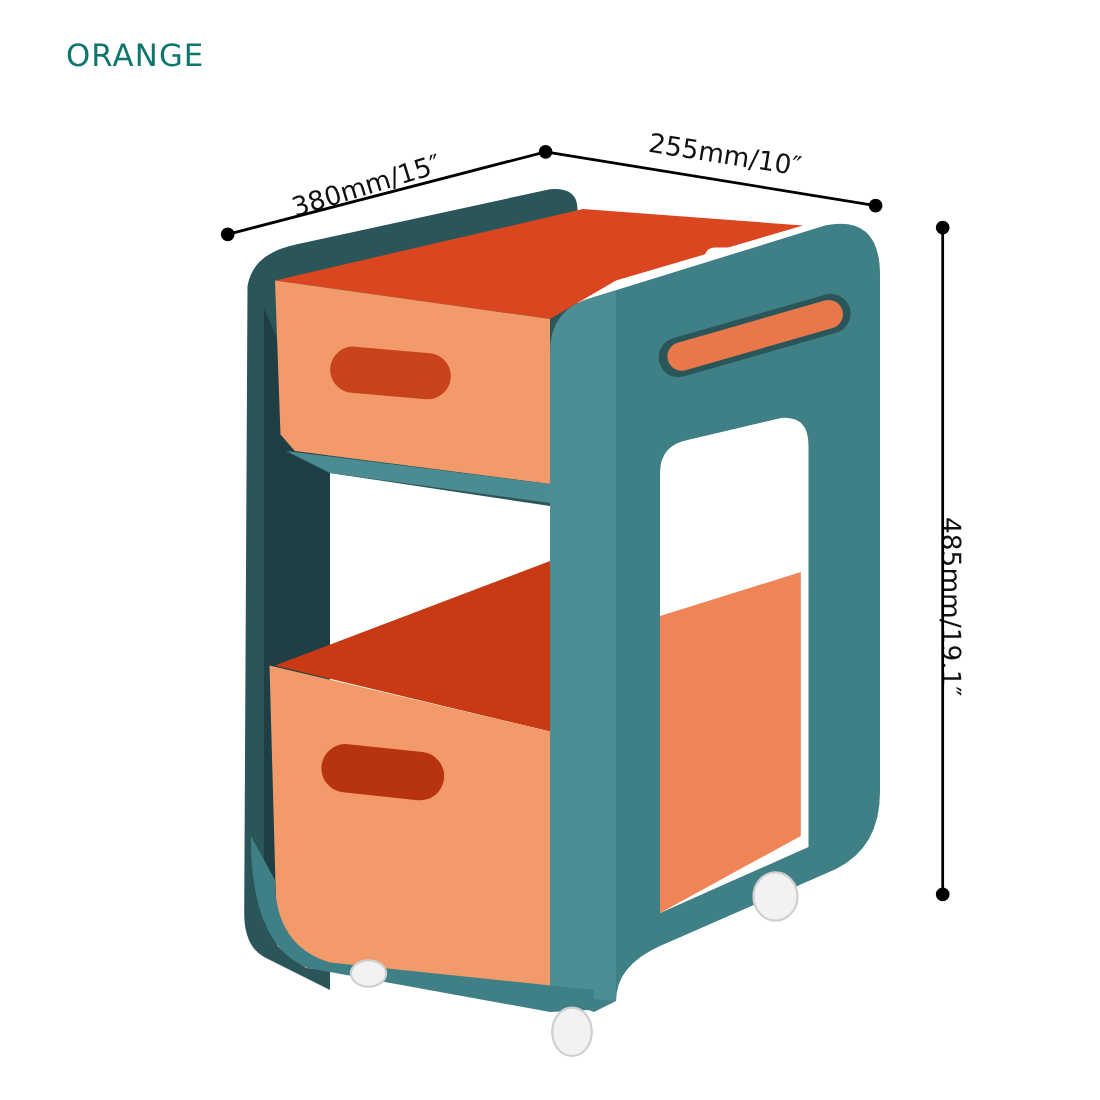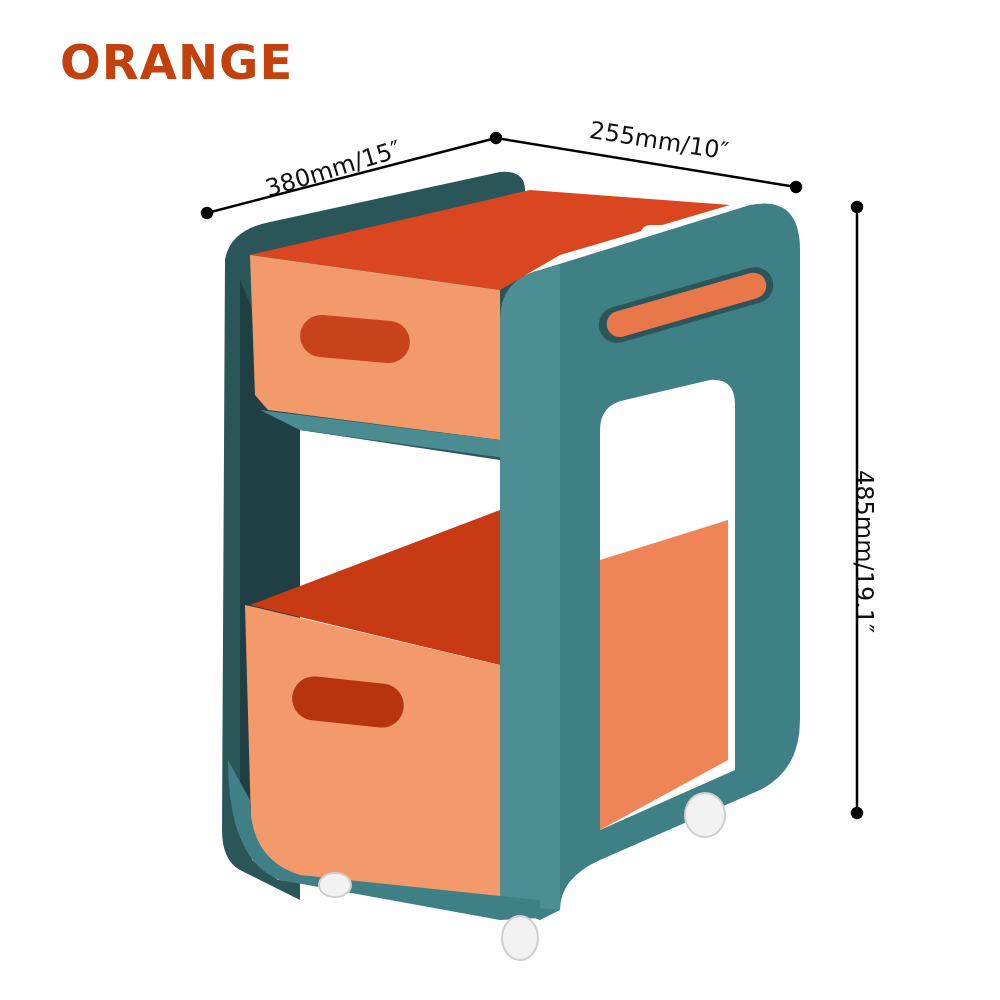--- a/index.html
+++ b/index.html
@@ -1,20 +1,20 @@
 <!DOCTYPE html>
 <html><head>
 <meta charset="utf-8">
 <style>
   html, body { margin: 0; padding: 0; background: #ffffff; }
   body { width: 1000px; height: 1000px; position: relative; overflow: hidden; font-family: "DejaVu Sans", sans-serif; }
   .title {
     position: absolute; left: 60px; top: 34px;
-    font-family: "DejaVu Sans", sans-serif; font-weight: 700; font-size: 48px;
-    color: #c2410c; letter-spacing: 1px;
+    font-family: "DejaVu Sans", sans-serif; font-weight: 400; font-size: 28px;
+    color: #0f766e; letter-spacing: 1px;
   }
   .dim-label {
     position: absolute; font-family: "DejaVu Sans", sans-serif; font-size: 24px; color: #111;
     white-space: nowrap; transform-origin: 0 0;
   }
   #dim-depth { left: 262px; top: 176px; transform: rotate(-17deg); }
   #dim-width { left: 592px; top: 116px; transform: rotate(9deg); }
   #dim-height { left: 878px; top: 470px; transform: rotate(90deg); }
   svg.scene { position: absolute; left: 0; top: 0; }
 </style>

